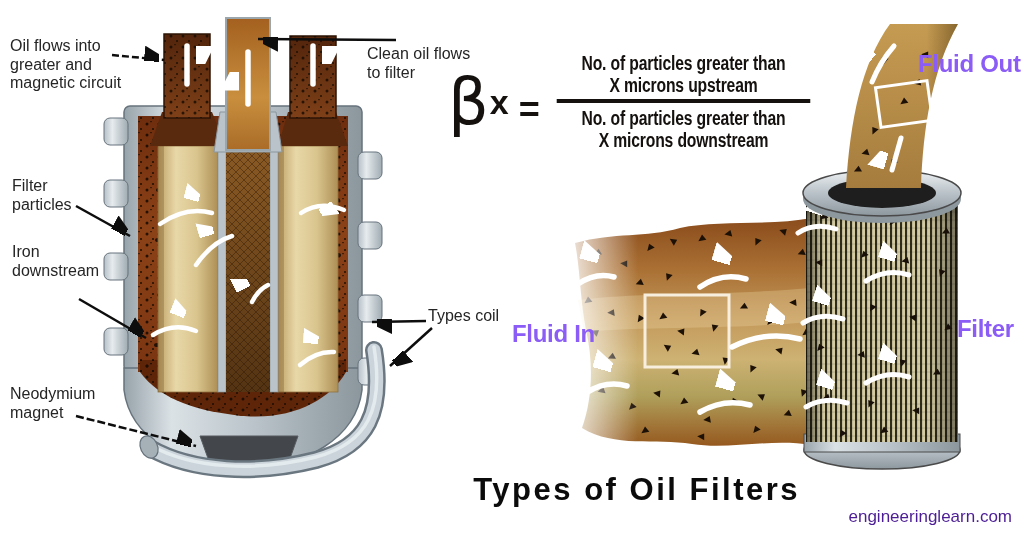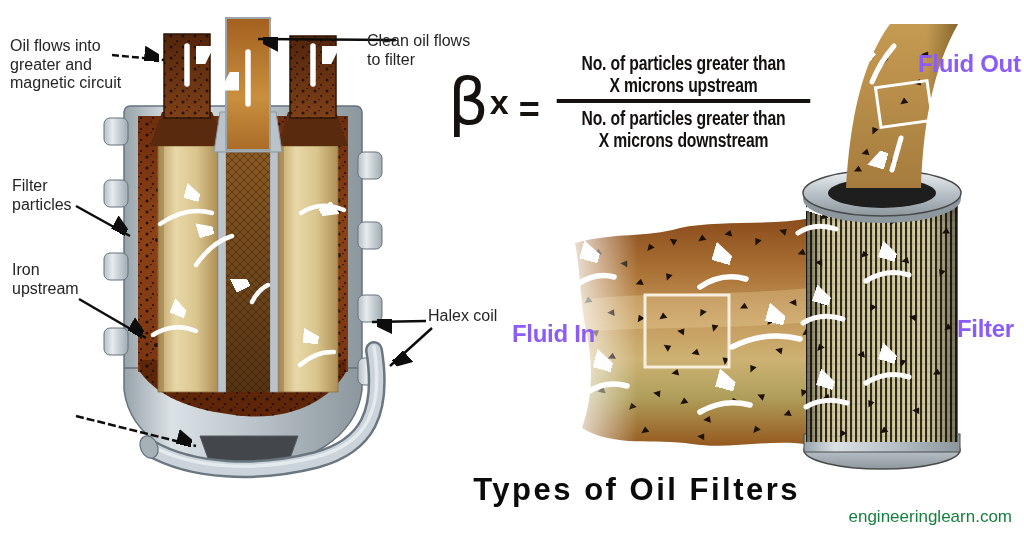--- a/index.html
+++ b/index.html
@@ -12,21 +12,21 @@
   .formula{position:absolute;left:448px;top:52px;display:flex;align-items:flex-start;color:#14110e;}
   .beta-group{display:flex;align-items:baseline;margin-top:22px;}
   .beta{font-size:64px;line-height:0.9;font-family:"DejaVu Sans",sans-serif;}
   .beta-x{font-size:34px;font-weight:bold;margin-left:1px;position:relative;top:-10px;}
   .eq{font-size:36px;font-weight:bold;margin-left:10px;position:relative;top:-2px;}
   .frac{margin-left:12px;width:335px;transform:scaleX(0.785);transform-origin:left center;text-align:center;}
   .fl{font-weight:bold;font-size:20px;line-height:22px;letter-spacing:-0.2px;white-space:nowrap;}
   .fbar{height:3.5px;background:#14110e;margin:3px 6px 4px 6px;}
   .title{position:absolute;left:330px;top:472px;width:470px;text-align:right;
          font-size:31px;font-weight:bold;letter-spacing:2.5px;color:#0b0b0b;white-space:nowrap;}
-  .watermark{position:absolute;right:12px;top:507px;font-size:17px;color:#15803d;}
+  .watermark{position:absolute;right:12px;top:507px;font-size:17px;color:#4c1d95;}
 </style>
 </head>
 <body>
 
 <div class="canvas">
 
 <svg class="art" width="1024" height="539" viewBox="0 0 1024 539">
   <defs>
     <linearGradient id="metalH" x1="0" y1="0" x2="1" y2="0">
       <stop offset="0" stop-color="#97a3aa"></stop>
@@ -335,39 +335,43 @@
     <path d="M432,328 L390,366" marker-end="url(#mB)"></path>
   </g>
 </svg>
 
 <div class="lbl" style="left:10px;top:37px">
   <div class="ln">Oil flows into</div>
   <div class="ln">greater and</div>
   <div class="ln">magnetic circuit</div>
 </div>
 
-<div class="lbl" style="left:367px;top:32px">
+<div class="lbl" style="left:367px;top:45px">
   <div class="ln">Clean oil flows</div>
   <div class="ln">to filter</div>
 </div>
 
 <div class="lbl" style="left:12px;top:177px">
   <div class="ln">Filter</div>
   <div class="ln">particles</div>
 </div>
 
-<div class="lbl" style="left:12px;top:261px">
+<div class="lbl" style="left:12px;top:243px">
   <div class="ln">Iron</div>
-  <div class="ln">upstream</div>
+  <div class="ln">downstream</div>
 </div>
 
 <div class="lbl" style="left:428px;top:307px">
-  <div class="ln">Halex coil</div>
-</div>
-
+  <div class="ln">Types coil</div>
+</div>
+
+<div class="lbl" style="left:10px;top:385px">
+  <div class="ln">Neodymium</div>
+  <div class="ln">magnet</div>
+</div>
 
 <div class="formula">
   <div class="beta-group">
     <span class="beta">β</span>
     <span class="beta-x">x</span>
     <span class="eq">=</span>
   </div>
   <div class="frac">
     <div class="fl">No. of particles greater than</div>
     <div class="fl">X microns upstream</div>

